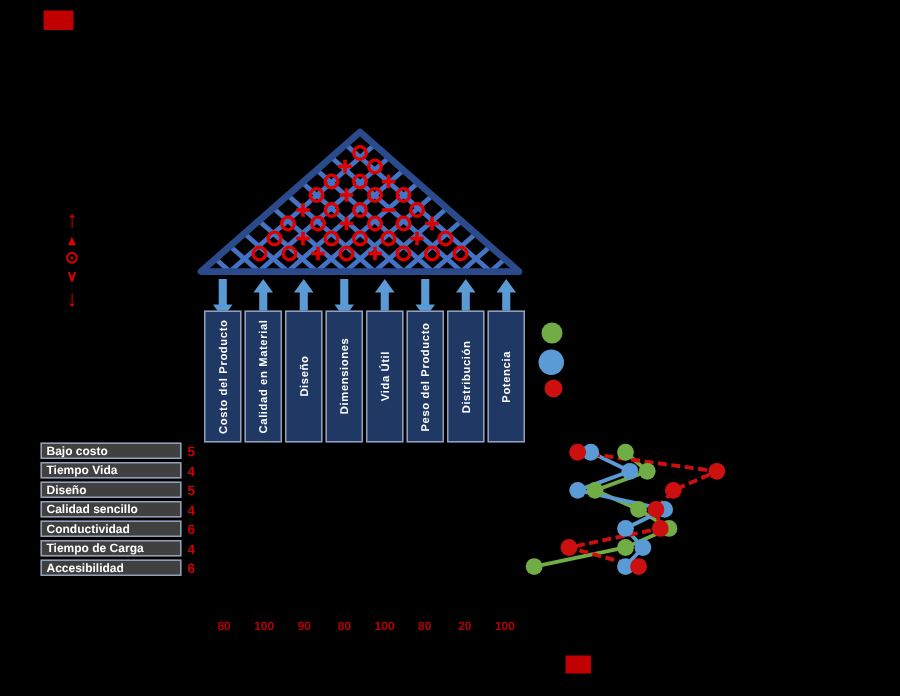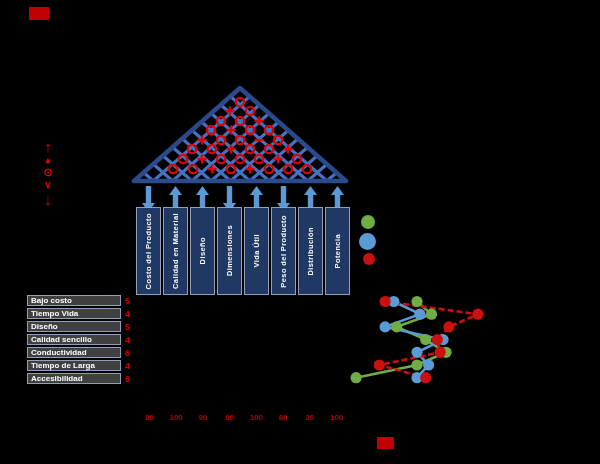--- a/index.html
+++ b/index.html
@@ -175,21 +175,21 @@
       </div>
       <div class="req">
         <div class="bar">Calidad sencillo</div>
         <span class="score">4</span>
       </div>
       <div class="req">
         <div class="bar">Conductividad</div>
         <span class="score">6</span>
       </div>
       <div class="req">
-        <div class="bar">Tiempo de Larga</div>
+        <div class="bar">Tiempo de Carga</div>
         <span class="score">4</span>
       </div>
       <div class="req">
         <div class="bar">Accesibilidad</div>
         <span class="score">6</span>
       </div>
     </div>
 
   <svg class="layer" id="chart-svg" viewBox="0 0 600 464">
       <polyline points="417,301.5 431.5,314.2 396.7,326.9 425.7,339.6 446,352.3 417,365 356.1,377.7" fill="none" stroke="#70AD47" stroke-width="2.6" stroke-dasharray="none"></polyline>

